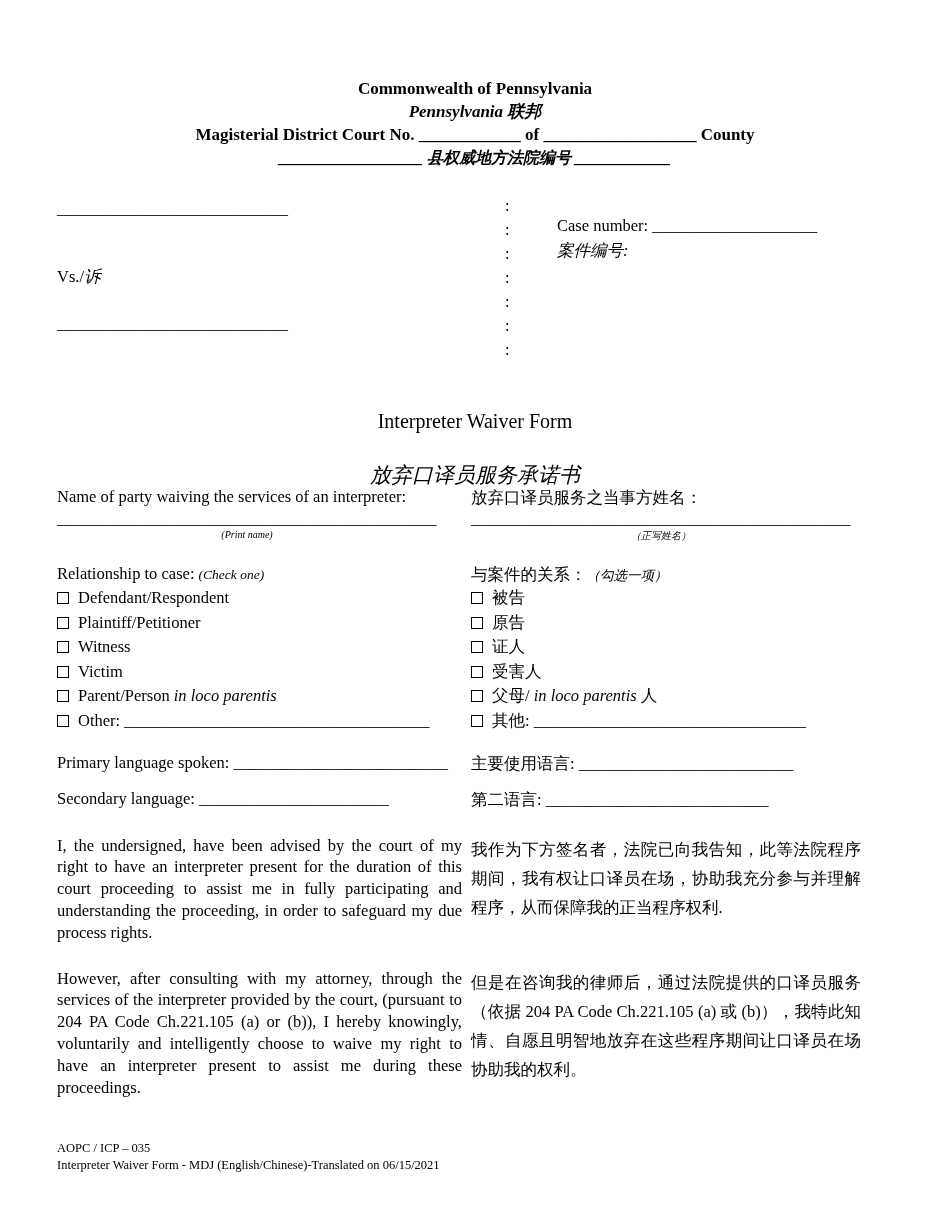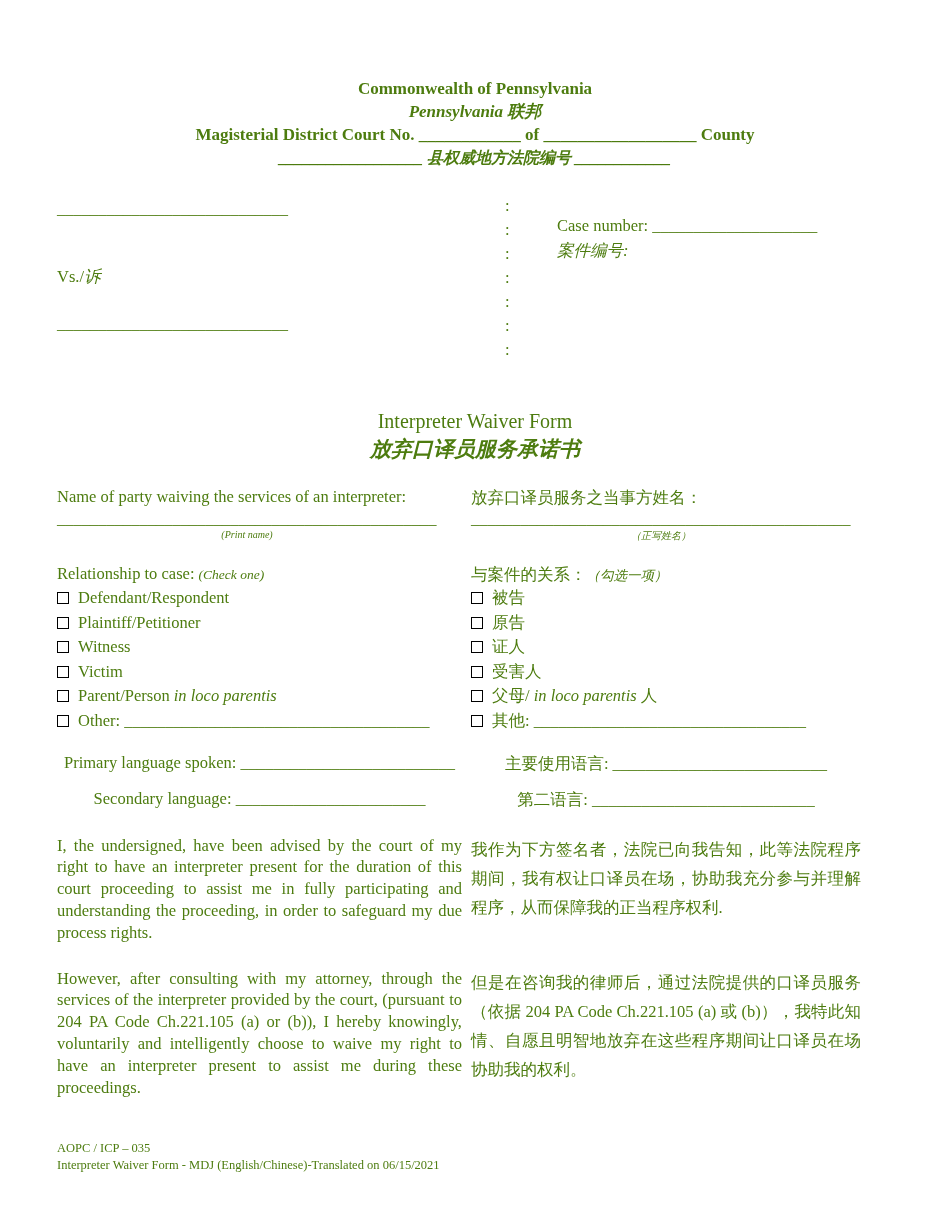--- a/index.html
+++ b/index.html
@@ -1,18 +1,18 @@
 <!DOCTYPE html>
 <html><head>
 <meta charset="utf-8">
 <style>
   html,body { margin:0; padding:0; background:#ffffff; }
   .page {
     position:relative; width:950px; height:1230px; background:#ffffff;
-    color:#4d7c0f; font-family:"Liberation Serif","DejaVu Serif",serif;
+    color:#000000; font-family:"Liberation Serif","DejaVu Serif",serif;
     font-size:16.5px; overflow:hidden;
   }
   .it { font-style:italic; }
 
   
   .hdr { position:absolute; top:77px; left:0; width:100%; text-align:center;
          font-weight:bold; line-height:23px; font-size:17px; }
   .hdr .h2 { font-style:italic; }
   .hdr .h4 { font-style:italic; font-size:16px; }
 
@@ -22,36 +22,36 @@
   .vs     { position:absolute; top:72px;  left:0; }
   .party2 { position:absolute; top:120px; left:0; white-space:nowrap; }
   .colons { position:absolute; top:0; left:448px; line-height:24px; }
   .colons span { display:block; }
   .caseno    { position:absolute; top:22px; left:500px; white-space:nowrap; }
   .caseno-zh { position:absolute; top:46px; left:500px; font-style:italic; }
 
   
   .title { position:absolute; top:408px; left:0; width:100%; text-align:center; }
   .t-en { font-size:20px; line-height:27px; }
-  .t-zh { font-size:21px; line-height:29px; font-weight:bold; font-style:italic; }
+  .t-zh { font-size:21px; line-height:29px; font-weight:normal; font-style:italic;margin-top:26px; }
 
   
   .content { position:absolute; top:487px; left:57px; width:818px;
              display:grid; grid-template-columns:405px 390px; column-gap:9px;
              align-items:start; }
   .cell { min-width:0; }
   .nameline { margin-top:0; }
   .blankline { white-space:nowrap; }
   .cap { width:380px; text-align:center; font-size:10px; font-style:italic; }
   .rel-head { margin-top:21px; }
   .note { font-size:13.5px; font-style:italic; }
   .opt { line-height:24.6px; white-space:nowrap; }
   .cb { display:inline-block; width:10px; height:10px; border:1.6px solid #000;
         margin-right:9px; vertical-align:-1px; background:#fff; }
-  .lang { white-space:nowrap;text-align:center; }
+  .lang { white-space:nowrap; }
   .lang-first  { margin-top:19px; }
   .lang-second { margin-top:14px; }
   .para    { margin-top:24px; text-align:justify; line-height:21.8px; }
   .para-zh { margin-top:24px; text-align:justify; line-height:29px; }
 
   
   .foot { position:absolute; top:1140px; left:57px; font-size:12.5px; line-height:16.5px; }
 </style>
 </head>
 <body>

